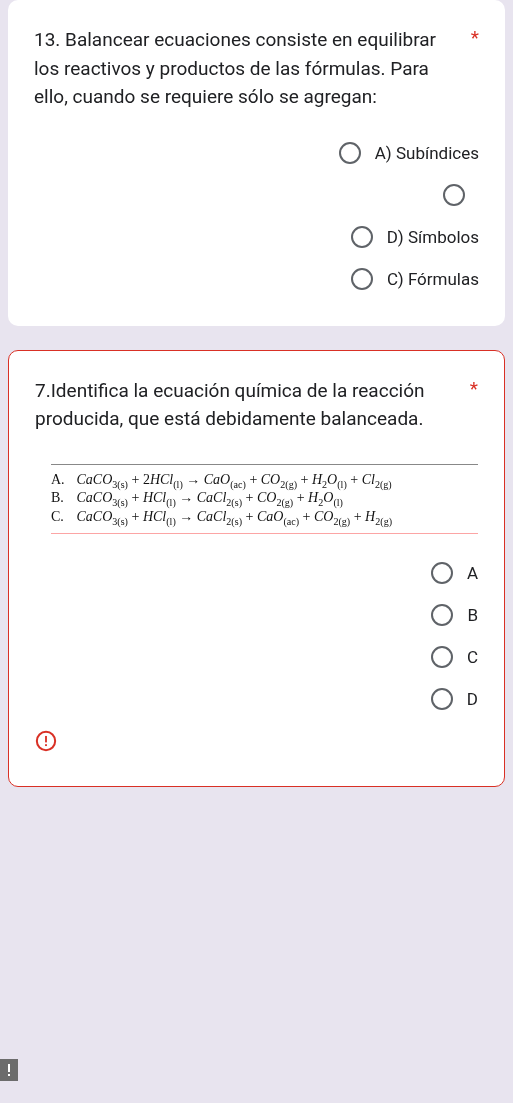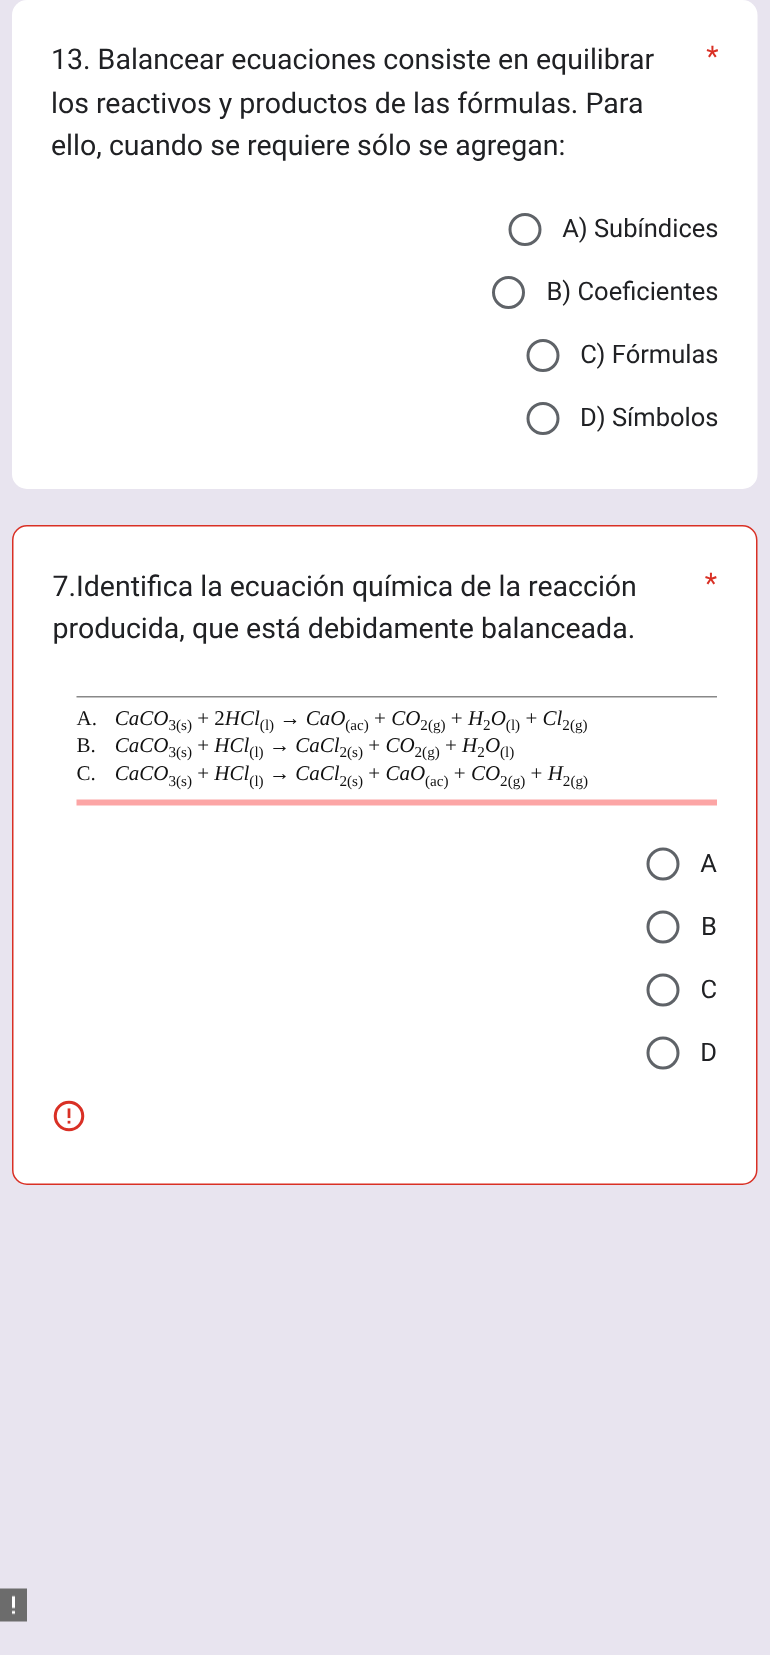--- a/index.html
+++ b/index.html
@@ -52,21 +52,21 @@
     flex-shrink: 0;
     margin-right: 14px;
   }
   .option-label {
     font-size: 17px;
     color: #202124;
   }
   .equation-box {
     margin: 30px 0 18px 16px;
     border-top: 1px solid #888;
-    border-bottom: 4px solid #fca5a5;
+    border-bottom: 1px solid #fca5a5;
     padding: 6px 0;
     font-family: "Cambria Math", "Times New Roman", serif;
     font-size: 14px;
     line-height: 1.35;
     color: #111;
   }
   .equation-box .eq-line {
     white-space: nowrap;
   }
   .eq-letter {
@@ -111,29 +111,28 @@
     <div class="question-text">13. Balancear ecuaciones consiste en equilibrar los reactivos y productos de las fórmulas. Para ello, cuando se requiere sólo se agregan:</div>
     <div class="required-asterisk">*</div>
   </div>
   <div class="options">
     <div class="option">
       <div class="radio"></div>
       <div class="option-label">A) Subíndices</div>
     </div>
     <div class="option">
       <div class="radio"></div>
-      <div class="option-label">B) Coeficientes</div>
+    </div>
+    <div class="option">
+      <div class="radio"></div>
+      <div class="option-label">D) Símbolos</div>
     </div>
     <div class="option">
       <div class="radio"></div>
       <div class="option-label">C) Fórmulas</div>
-    </div>
-    <div class="option">
-      <div class="radio"></div>
-      <div class="option-label">D) Símbolos</div>
     </div>
   </div>
 </div>
 
 <div class="card error">
   <div class="question-row">
     <div class="question-text">7.Identifica la ecuación química de la reacción producida, que está debidamente balanceada.</div>
     <div class="required-asterisk">*</div>
   </div>
 

